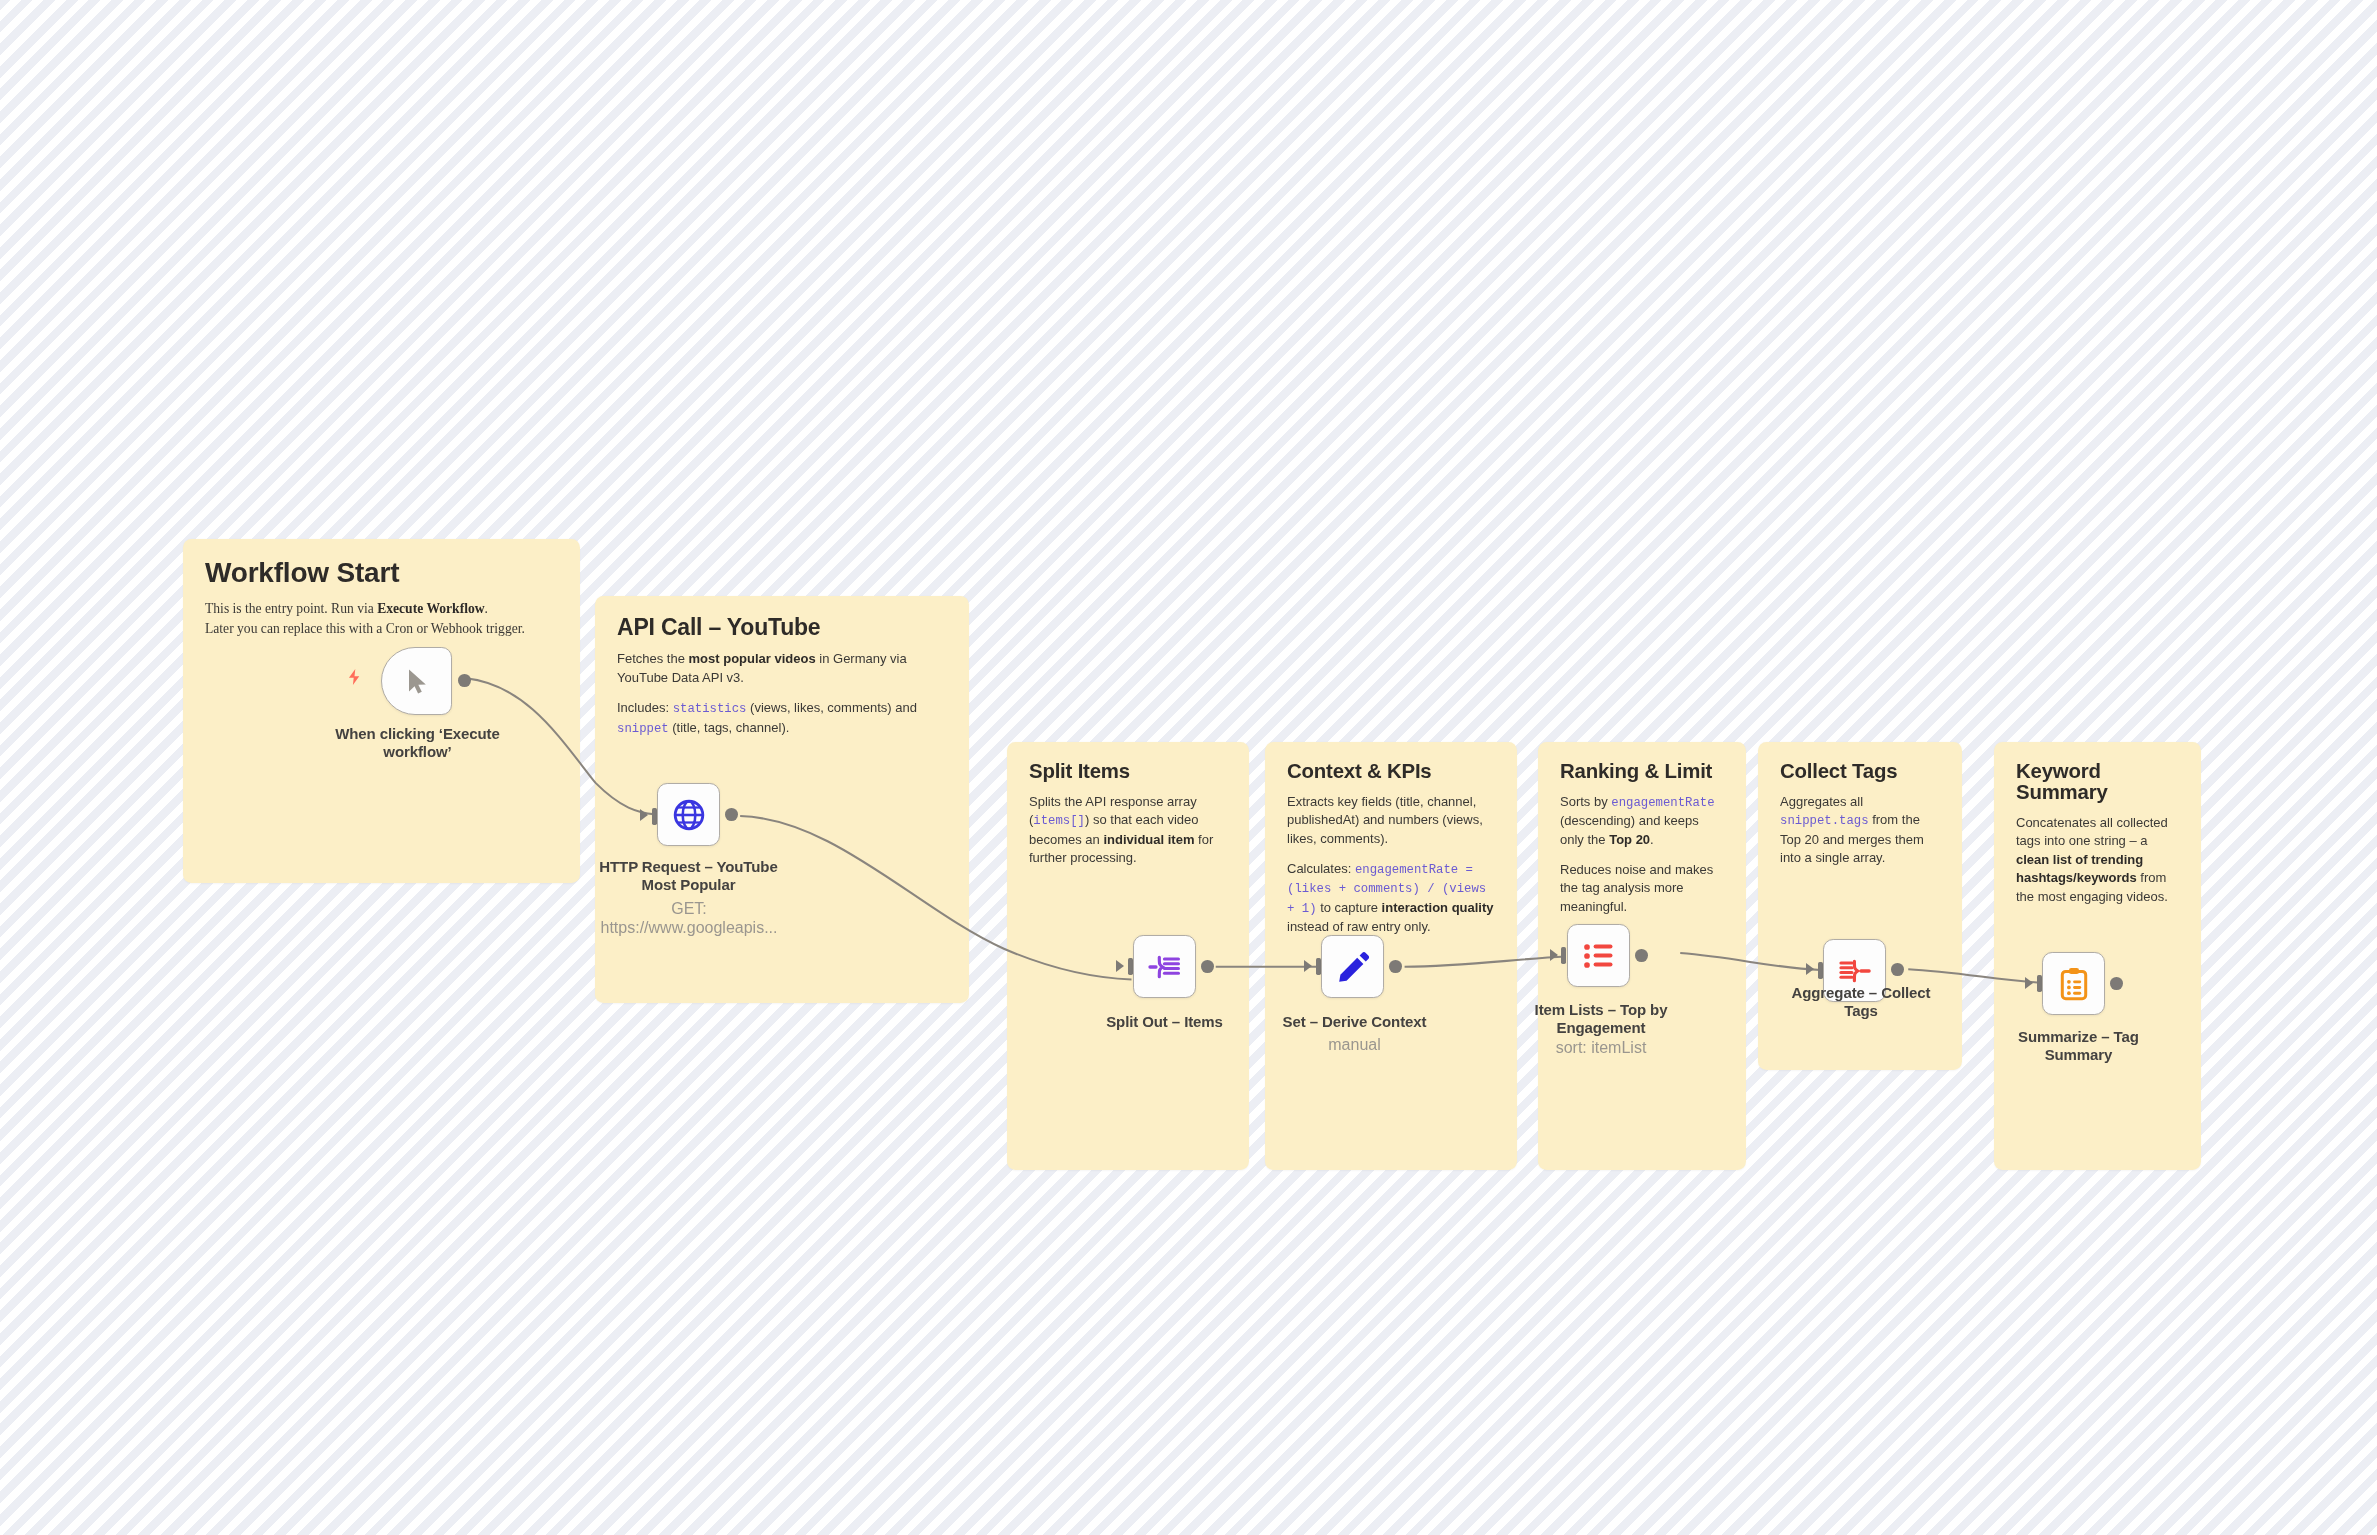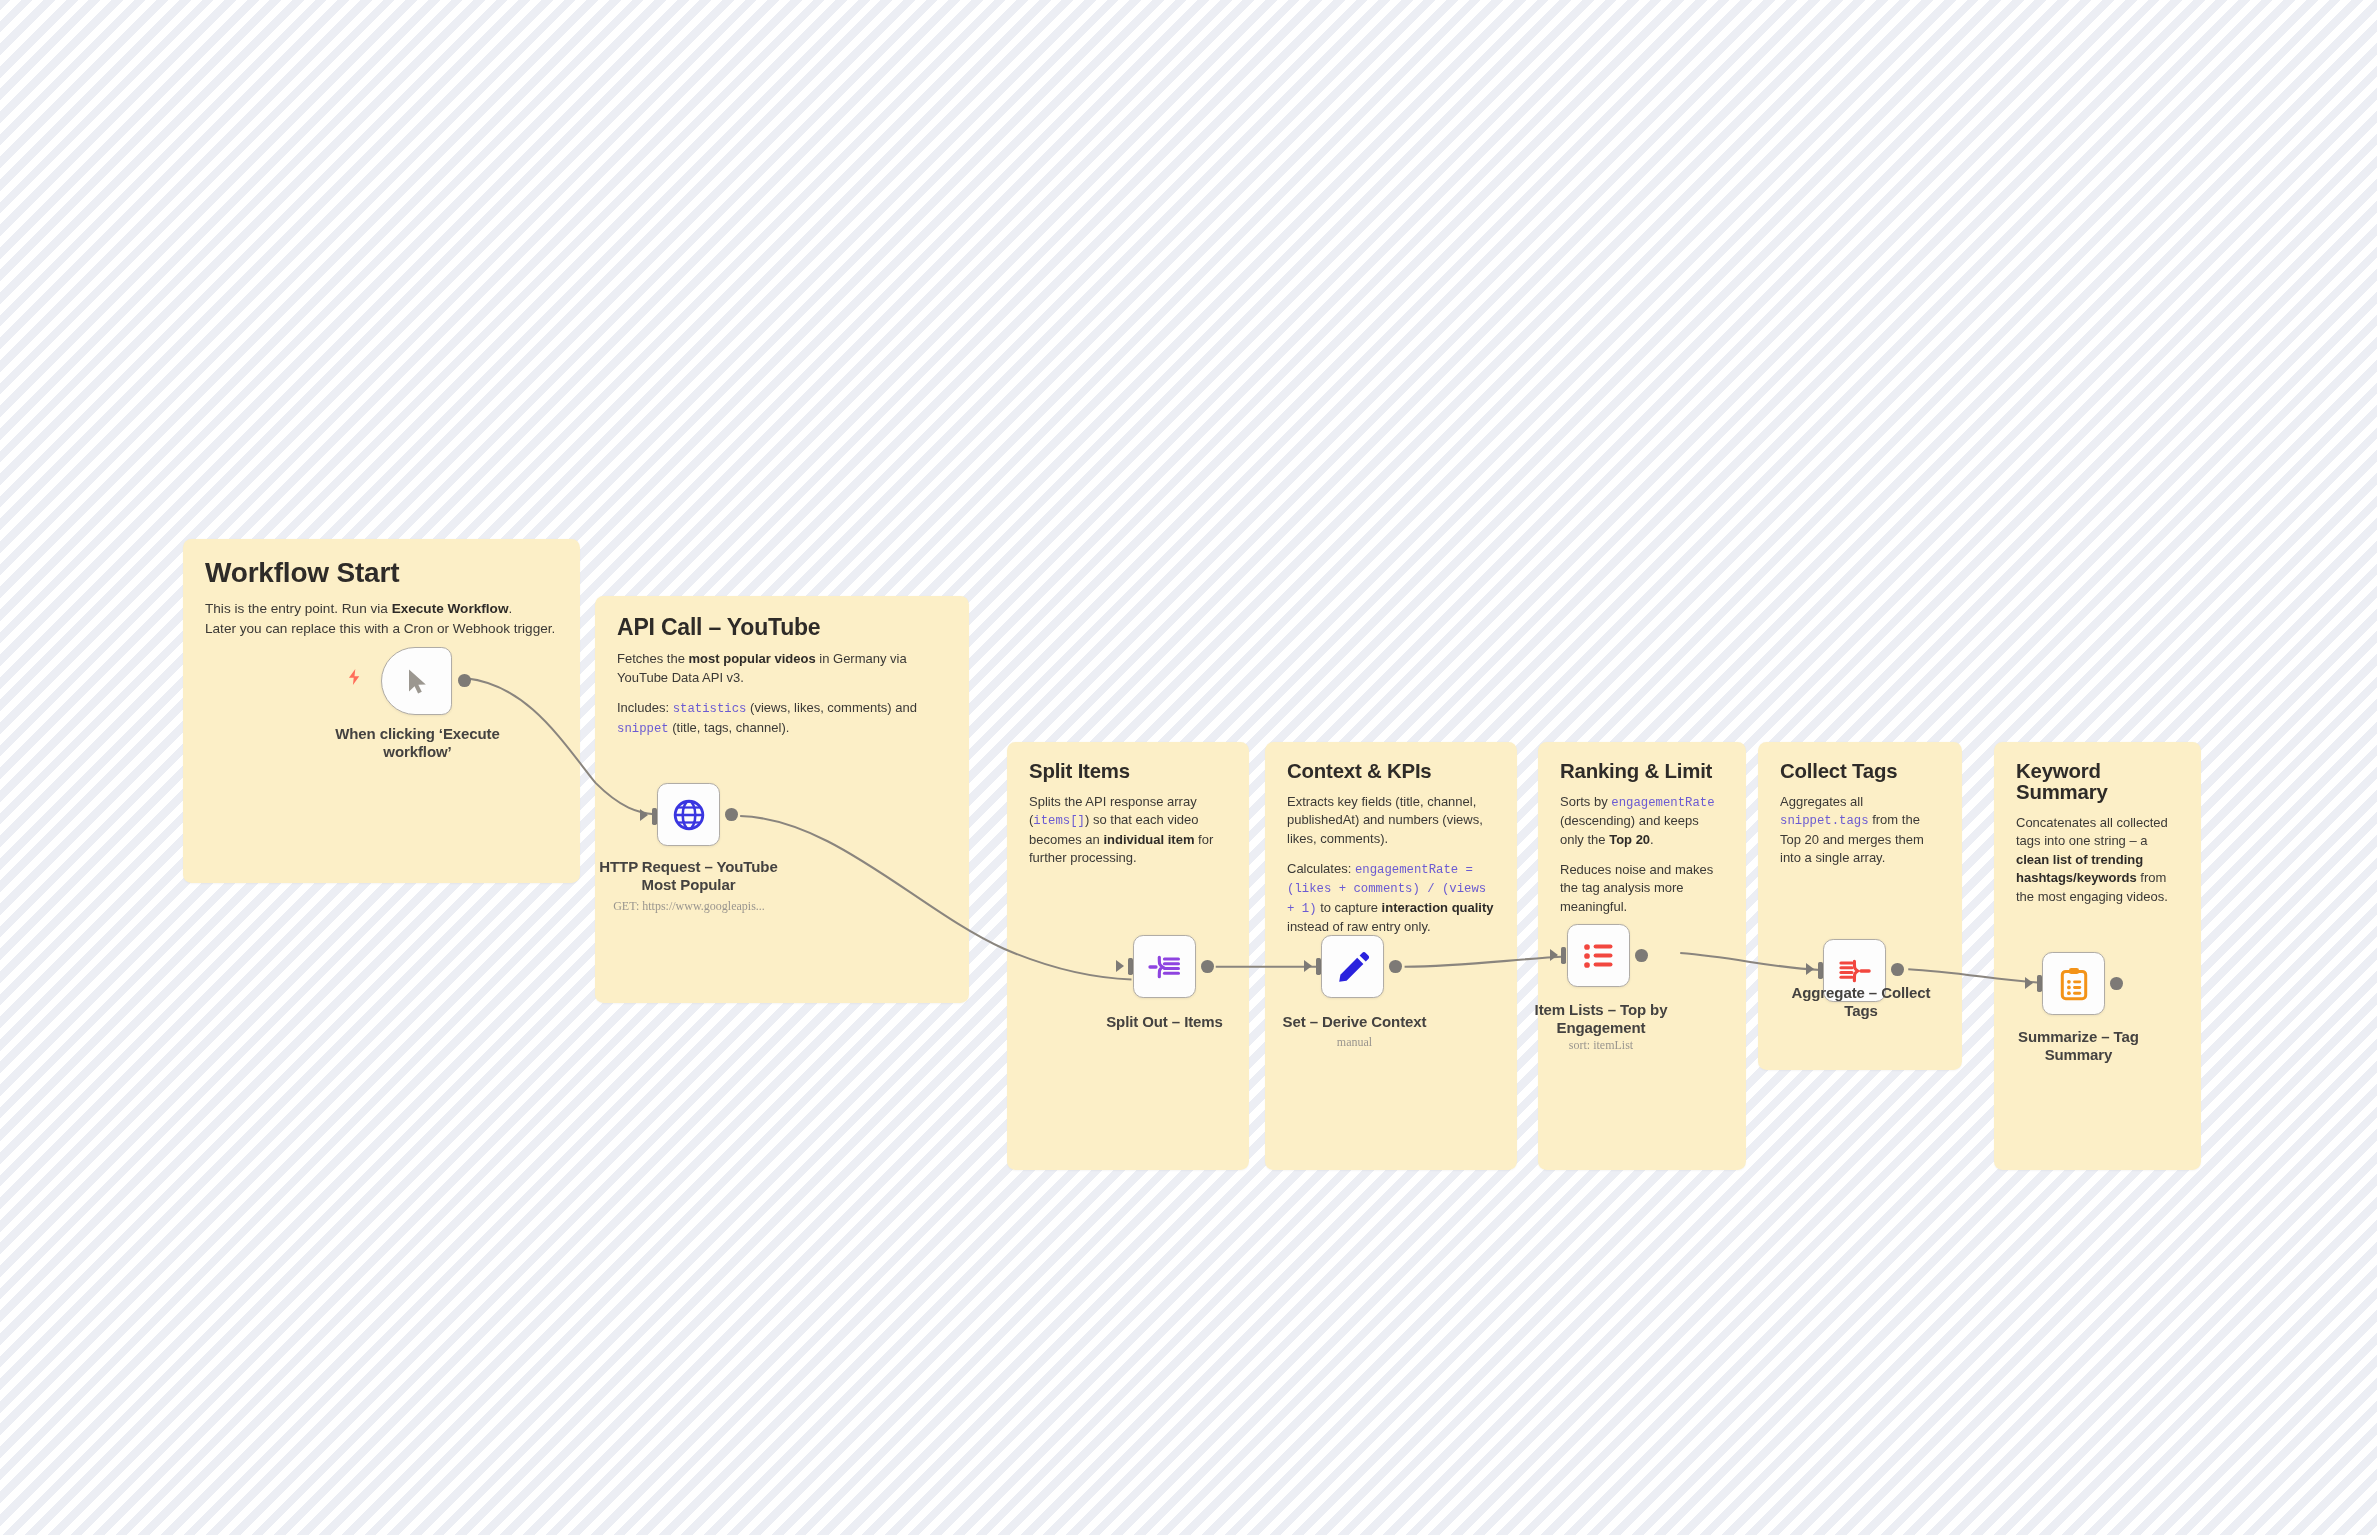--- a/index.html
+++ b/index.html
@@ -45,21 +45,21 @@
   .sticky.big .s-title { font-size: 28px; line-height: 1.05; }
   .sticky.med .s-title { font-size: 23px; line-height: 1.05; margin-bottom: 11px; }
   .sticky.small .s-title { font-size: 20.4px; line-height: 1.05; margin-bottom: 10.2px; }
 
   .sticky p {
     margin: 0 0 12px 0;
     color: #3b3936;
     font-size: 13px;
     line-height: 1.42;
   }
-  .sticky.big p { font-size: 13.6px; line-height: 1.45; }
+  .sticky.big p { font-size: 13.6px; line-height: 1.45; font-family: Liberation Serif, serif; }
   .sticky b { font-weight: bold; color: #2e2b28; }
   code {
     font-family: "Liberation Mono", "DejaVu Sans Mono", monospace;
     color: #6b5bd2;
     font-size: 12.3px;
     background: transparent;
   }
 
   
   .node {
@@ -86,23 +86,22 @@
     color: #444240;
     font-size: 15px;
     font-weight: 600;
     line-height: 1.2;
     letter-spacing: -0.1px;
   }
   .node-sub {
     position: absolute;
     text-align: center;
     color: #9a968f;
-    font-size: 12px;
+    font-size: 16px;
     line-height: 1.2;
-    font-family: Liberation Serif, serif;
   }
 
   
   .port-out {
     position: absolute;
     width: 12.8px;
     height: 12.8px;
     border-radius: 50%;
     background: #7d7a76;
   }

